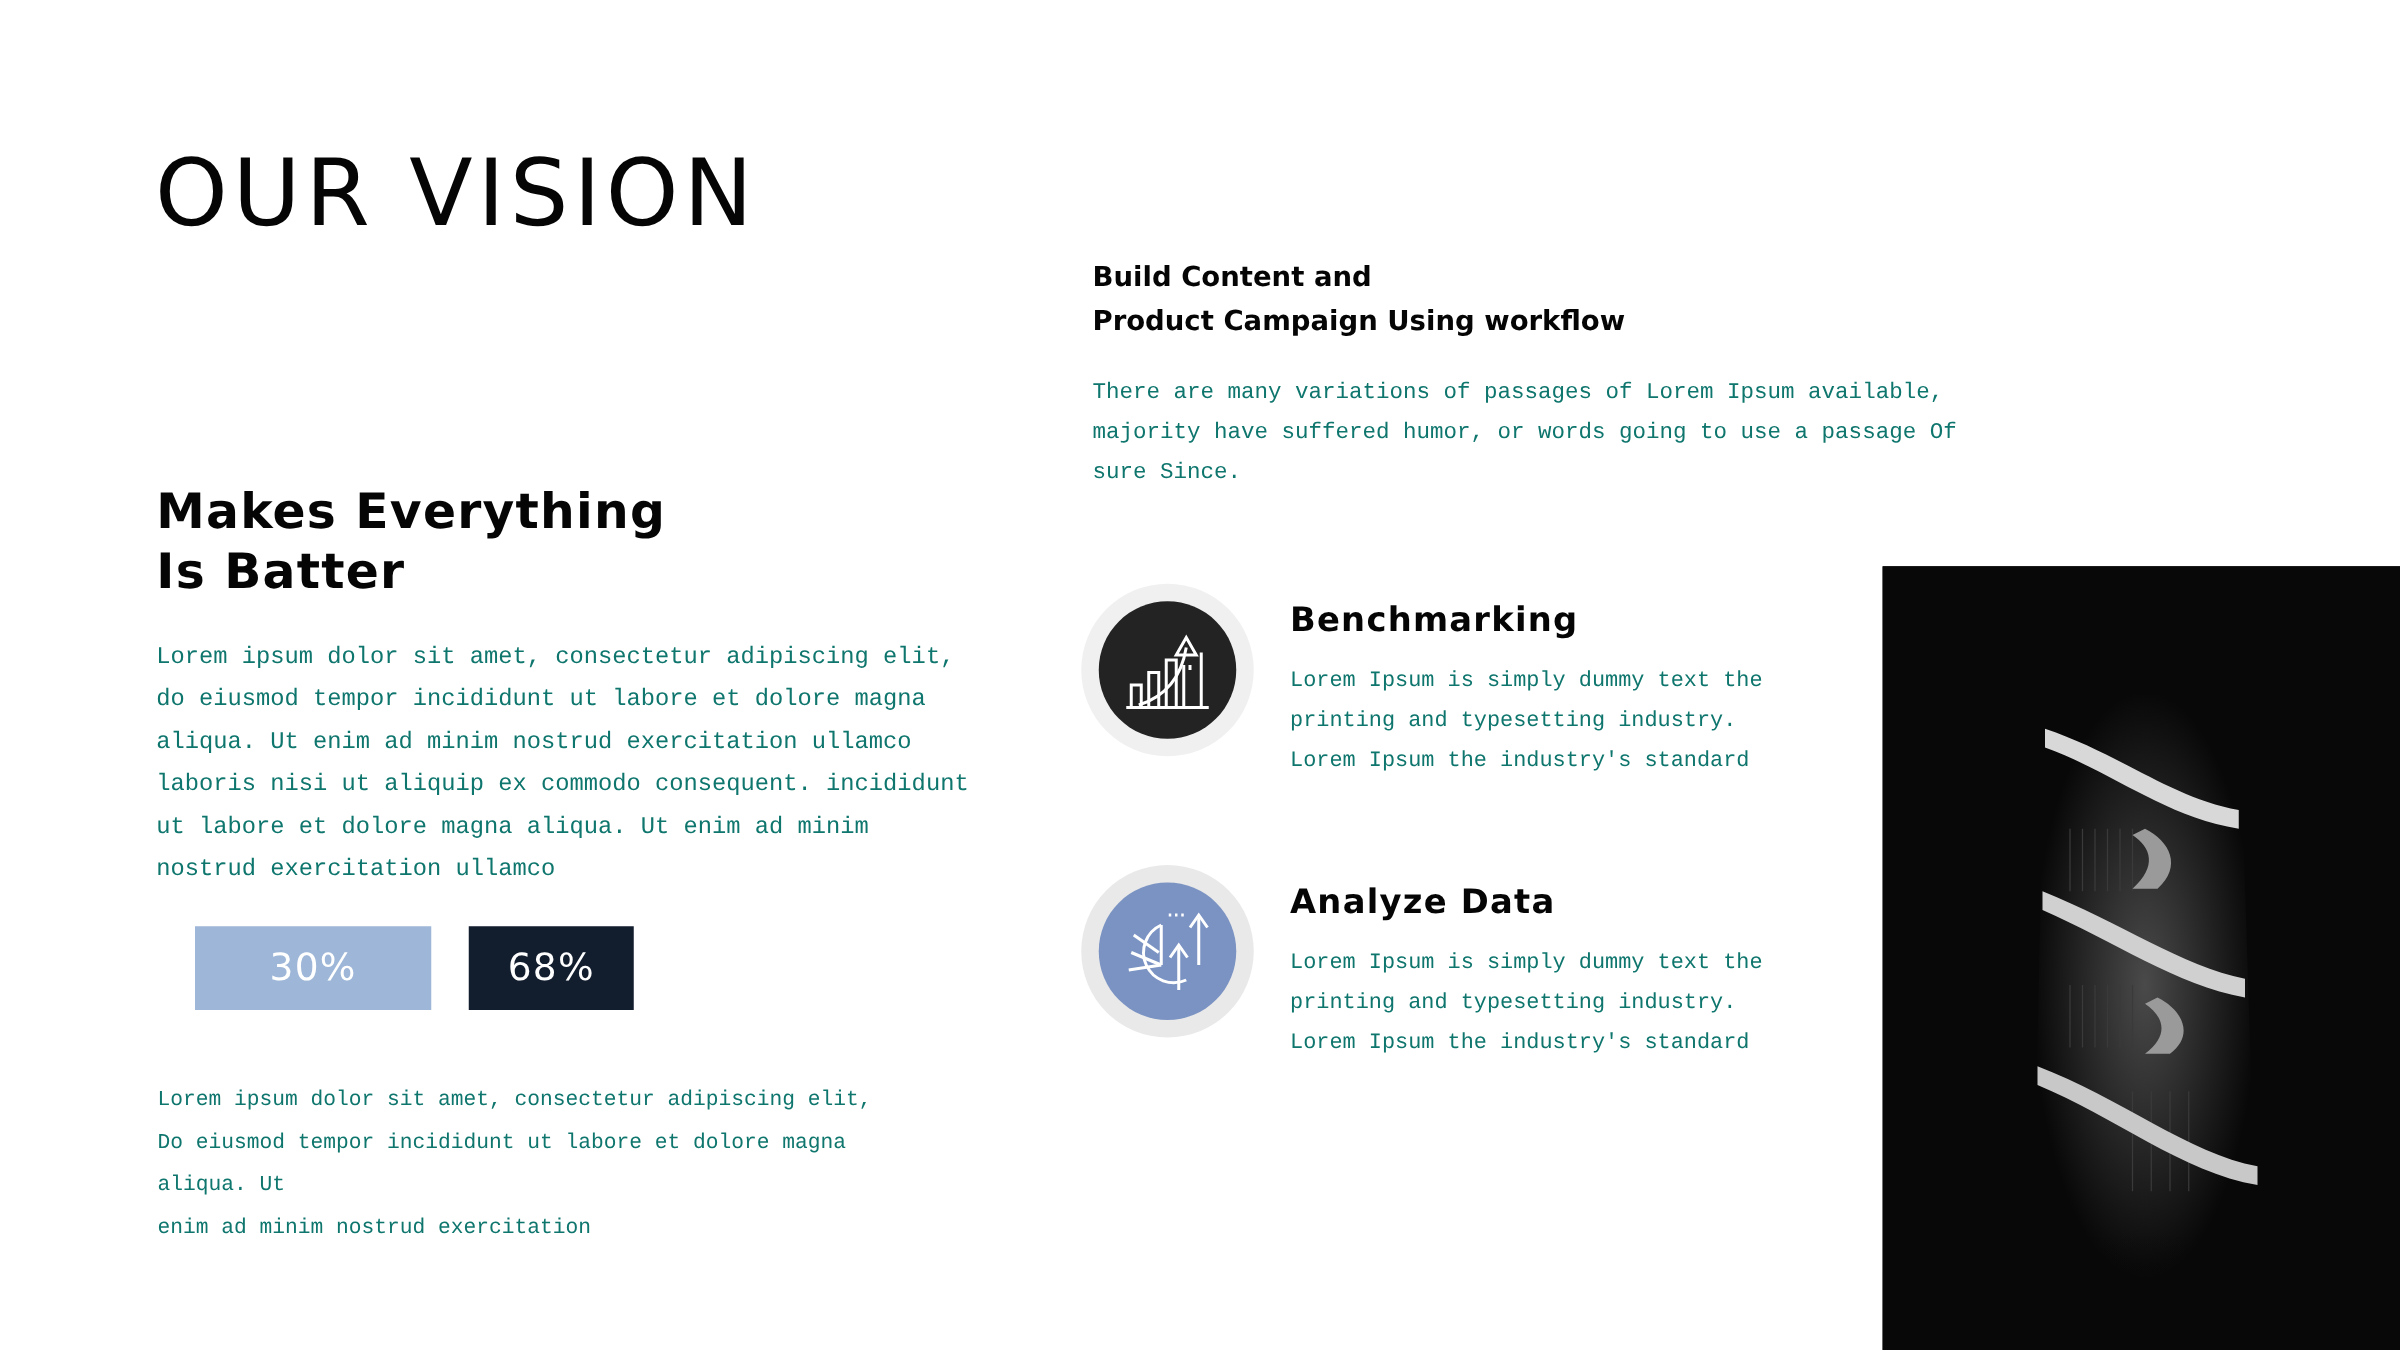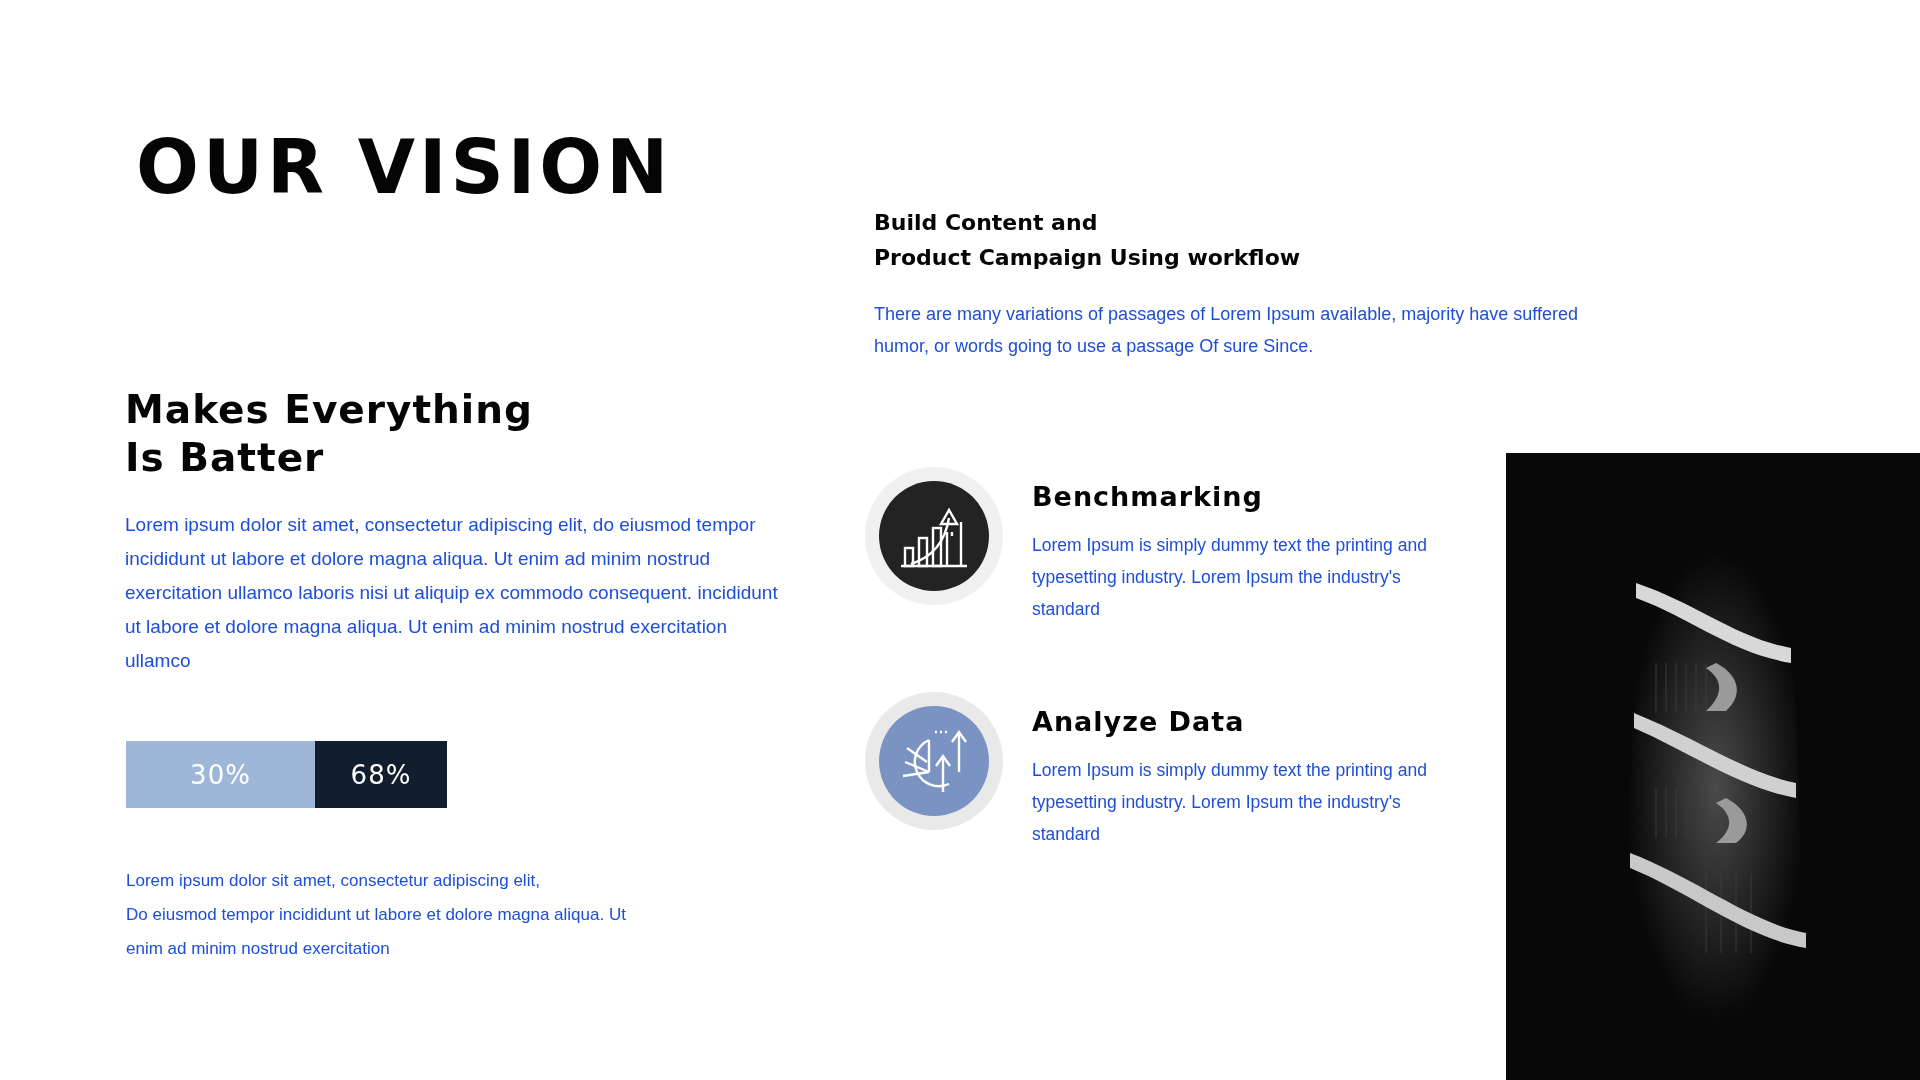--- a/index.html
+++ b/index.html
@@ -1,23 +1,23 @@
 <!DOCTYPE html>
 <html><head>
 <meta charset="utf-8">
 <style>
   html,body{margin:0;padding:0;}
   body{width:1920px;height:1080px;position:relative;background:#ffffff;overflow:hidden;font-family:"Liberation Sans",sans-serif;}
   .abs{position:absolute;}
-  .title{left:124px;top:110px;font-size:74px;font-weight:bold;letter-spacing:4px;color:#050505;font-family:"DejaVu Sans",sans-serif;line-height:90px;margin:12px;}
+  .title{left:124px;top:110px;font-size:74px;font-weight:normal;letter-spacing:4px;color:#050505;font-family:"DejaVu Sans",sans-serif;line-height:90px;margin:0;}
   .headline{left:125px;top:338px;font-size:39px;font-weight:bold;color:#050505;line-height:48px;letter-spacing:1px;font-family:"DejaVu Sans",sans-serif;margin:0;}
-  .body-text{color:#1d4ed8;font-family:Liberation Sans, sans-serif;}
+  .body-text{color:#0f766e;font-family:Liberation Mono, monospace;}
   .intro{left:125px;top:508px;width:660px;font-size:19px;line-height:34px;}
   .bar{left:126px;top:741px;height:67px;width:627px;display:flex;}
-  .seg{display:flex;align-items:center;justify-content:center;color:#fff;font-size:26px;font-family:"DejaVu Sans",sans-serif;letter-spacing:1px;height:100%;}
+  .seg{display:flex;align-items:center;justify-content:center;color:#fff;font-size:30px;font-family:"DejaVu Sans",sans-serif;letter-spacing:1px;height:100%;margin-left:30px;}
   .caption{left:126px;top:864px;width:600px;font-size:17px;line-height:34px;}
   .sub-head{left:874px;top:205px;font-size:22px;font-weight:bold;color:#050505;line-height:35px;font-family:"DejaVu Sans",sans-serif;margin:0;}
   .sub-body{left:874px;top:298px;width:740px;font-size:18px;line-height:32px;}
   .feature{left:865px;width:560px;height:150px;}
   .ring{position:absolute;left:0;top:0;width:138px;height:138px;border-radius:50%;display:flex;align-items:center;justify-content:center;}
   .disc{width:110px;height:110px;border-radius:50%;display:flex;align-items:center;justify-content:center;}
   .f-title{position:absolute;left:167px;top:14px;font-size:27px;font-weight:bold;color:#050505;letter-spacing:1px;font-family:"DejaVu Sans",sans-serif;margin:0;text-align:right;}
   .f-body{position:absolute;left:167px;top:62px;width:420px;font-size:17.5px;line-height:32px;}
   .photo{left:1506px;top:453px;width:414px;height:627px;background:#080808;overflow:hidden;}
 </style>

